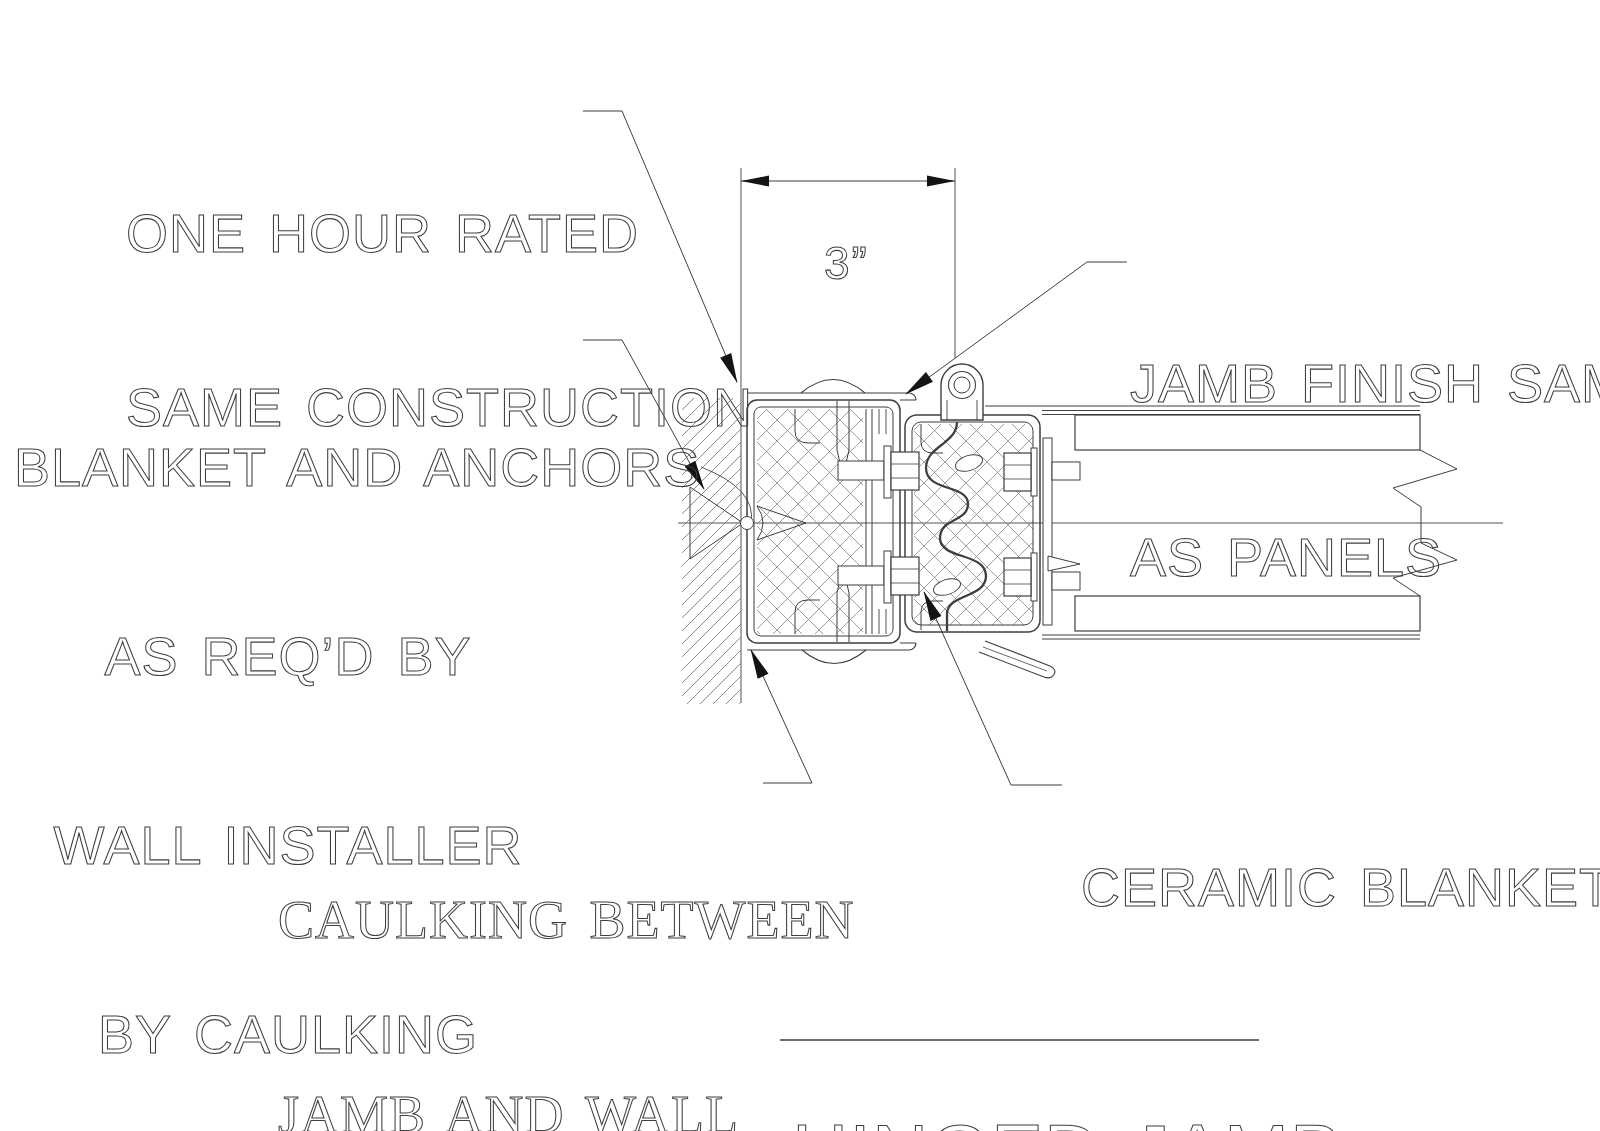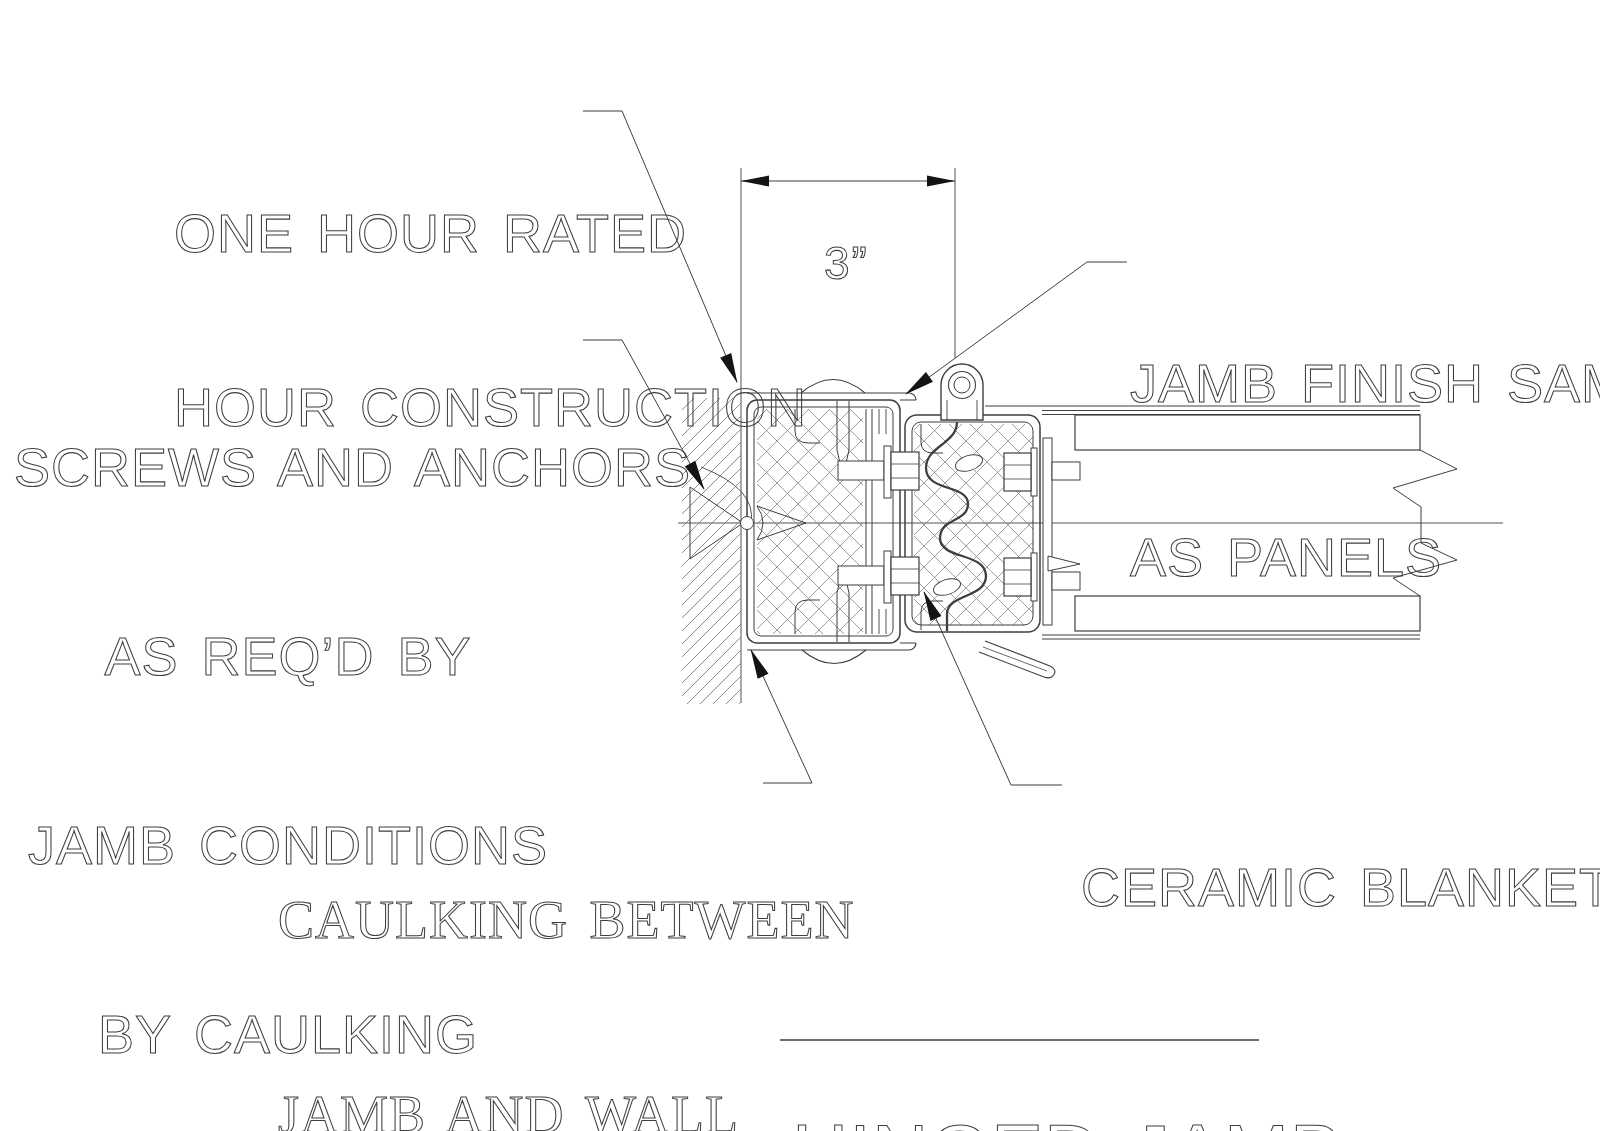--- a/index.html
+++ b/index.html
@@ -138,29 +138,29 @@
       <path class="ln" d="M583,111 H622 L737,382" stroke-width="1" marker-end="url(#ah)"></path>
       <path class="ln" d="M583,340 H622 L704,489" stroke-width="1" marker-end="url(#ah)"></path>
       <path class="ln" d="M1127,262 H1087 L906,394" stroke-width="1" marker-end="url(#ah)"></path>
       <path class="ln" d="M1062,785 H1011 L924,592" stroke-width="1" marker-end="url(#ah)"></path>
       <path class="ln" d="M763,783 H812 L751,650" stroke-width="1" marker-end="url(#ah)"></path>
     </g>
 
     <line class="ln" x1="780" y1="1040" x2="1259" y2="1040" stroke-width="1.3"></line>
   </svg>
 
-  <div class="cad" style="left:126px;top:88px;margin-left:48px;">
+  <div class="cad" style="left:126px;top:88px;">
     <div>ONE HOUR RATED</div>
-    <div>HOUR CONSTRUCTION</div>
+    <div>SAME CONSTRUCTION</div>
   </div>
 
   <div class="cad screws-block" style="left:14px;top:310px;width:548px;">
-    <div>SCREWS AND ANCHORS</div>
+    <div>BLANKET AND ANCHORS</div>
     <div>AS REQ’D BY</div>
-    <div>JAMB CONDITIONS</div>
+    <div>WALL INSTALLER</div>
     <div>BY CAULKING</div>
   </div>
 
   <div class="cad caulk-block" style="left:278px;top:758px;">
     <div>CAULKING BETWEEN</div>
     <div>JAMB AND WALL</div>
   </div>
 
   <div class="cad" style="left:1130px;top:238px;">
     <div>JAMB FINISH SAME</div>

